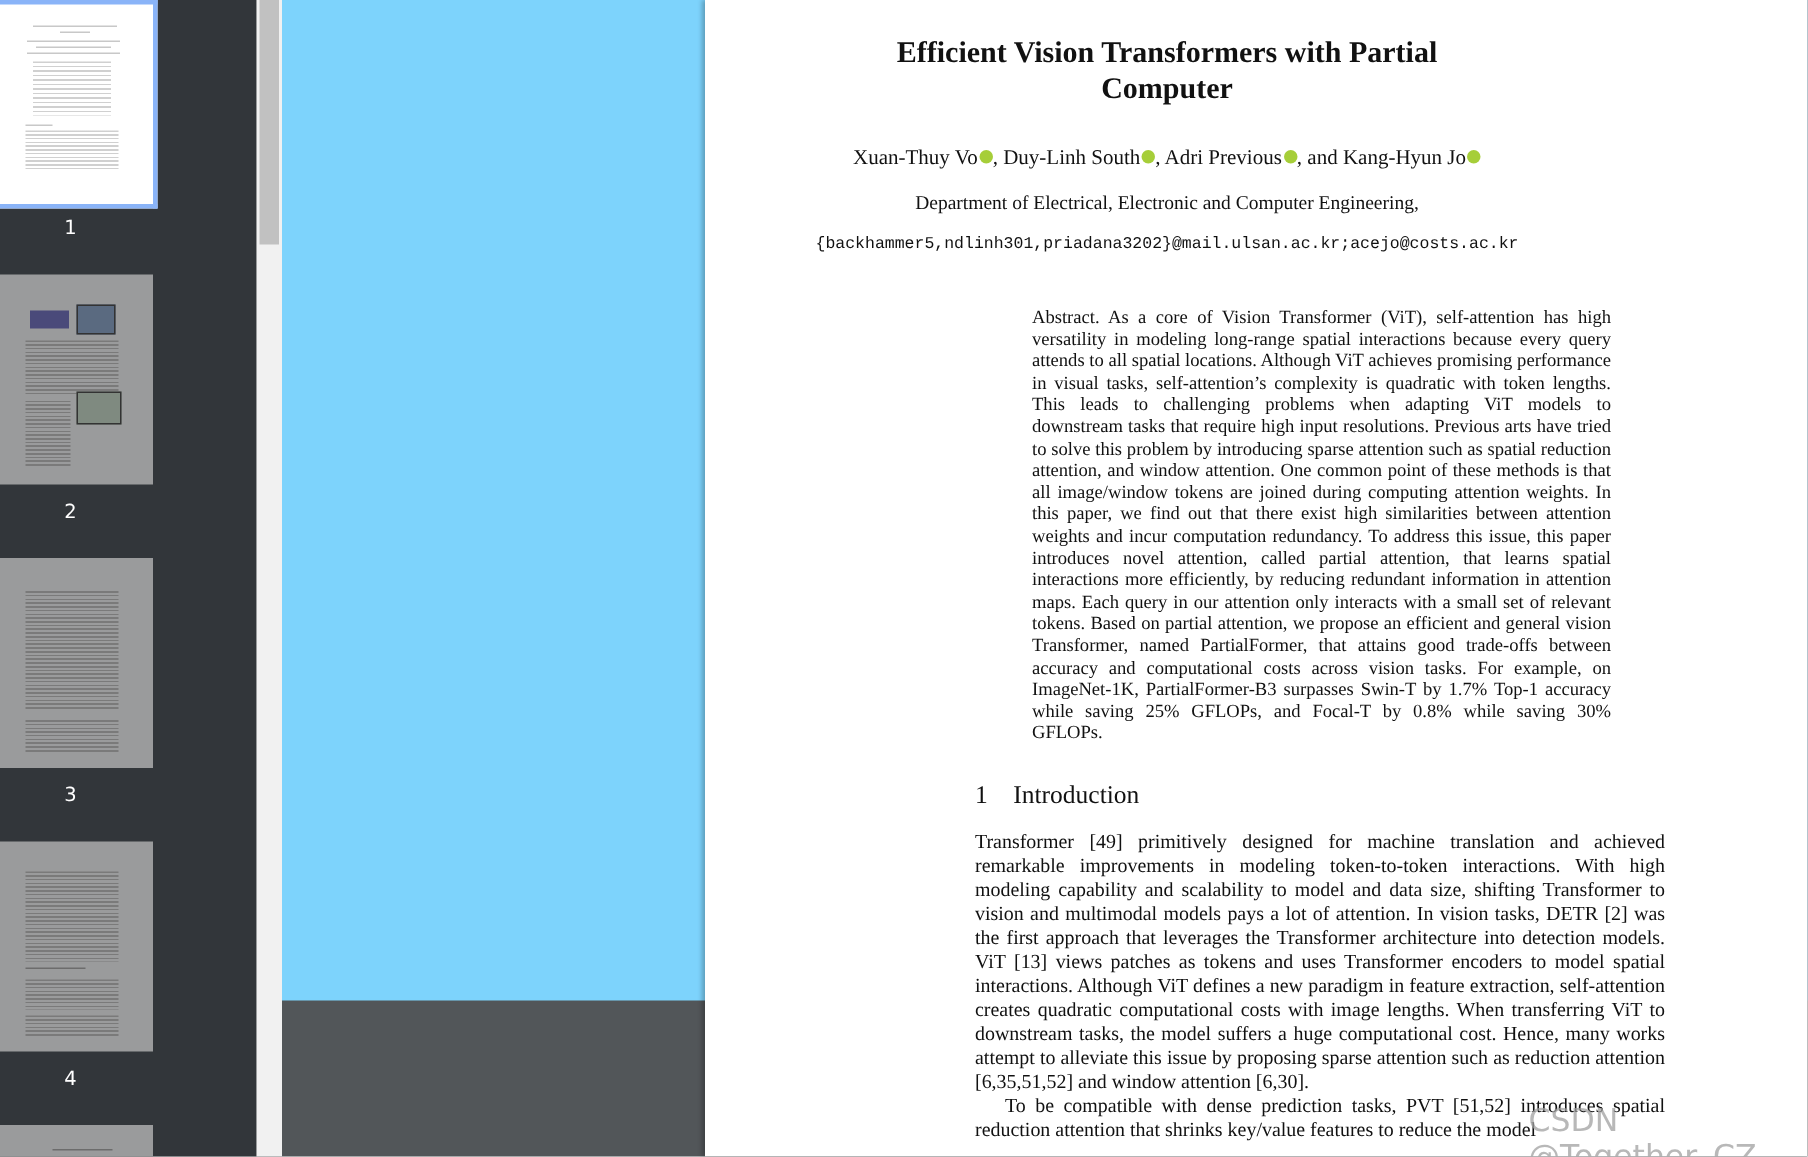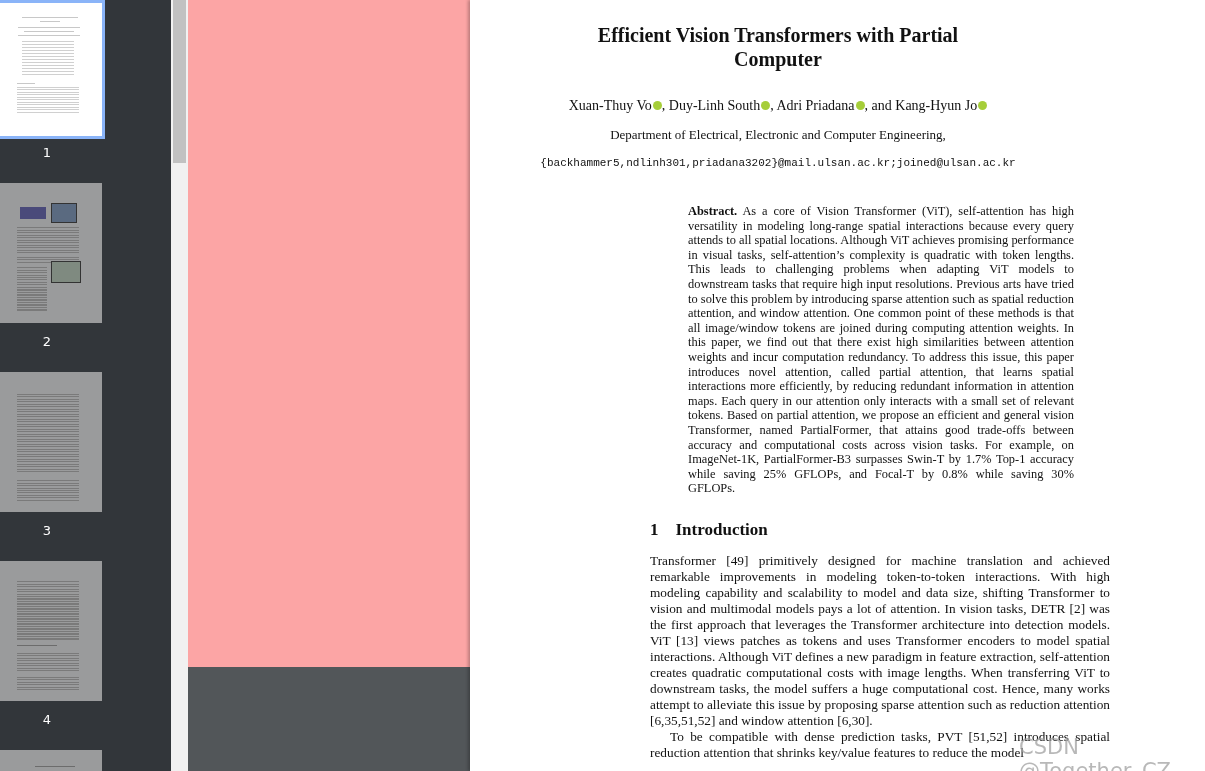--- a/index.html
+++ b/index.html
@@ -6,30 +6,30 @@
   body { width:1205px; height:771px; overflow:hidden; position:relative; background:#525659; font-family:"Liberation Serif", serif; }
   #sidebar { position:absolute; left:0; top:0; width:171px; height:771px; background:#32363a; overflow:hidden; }
   .thumb-wrap { position:absolute; left:0; width:171px; }
   .thumb { position:absolute; left:0; width:102px; height:140px; background:#9a9b9c; overflow:hidden; }
   .thumb.selected { background:#fff; left:0; width:102px; height:133px; border:3px solid #8ab4f8; border-left:none; top:0; }
   .thumb-num { position:absolute; left:40px; width:14px; text-align:center; color:#fff; font-family:"DejaVu Sans", sans-serif; font-size:13px; }
   .thumb-line { position:absolute; height:1px; background:#6c6c6c; }
   .thumb.selected .thumb-line { background:#c8c8c8; }
   #sb-scroll { position:absolute; left:171px; top:0; width:17px; height:771px; background:#f1f1f1; }
   #sb-thumb { position:absolute; left:2px; top:0; width:13px; height:163px; background:#c1c1c1; }
-  #viewer { position:absolute; left:188px; top:0; width:1017px; height:667px; background:#fca5a5; }
+  #viewer { position:absolute; left:188px; top:0; width:1017px; height:667px; background:#7dd3fc; }
   #page { position:absolute; left:282px; top:0; width:735px; height:771px; background:#fff; box-shadow:-2px 0 3px rgba(0,0,0,0.25); }
   .ptitle { position:absolute; left:0; width:820px; text-align:center; font-weight:bold; font-size:20px; line-height:24px; color:#111; }
   .authors { position:absolute; left:0; width:820px; top:98px; text-align:center; font-size:14px; color:#111; }
   .orcid { display:inline-block; width:9px; height:9px; border-radius:50%; background:#a6ce39; vertical-align:middle; margin-left:1px; position:relative; top:-1px; }
   .affil { position:absolute; left:0; width:820px; text-align:center; font-size:13px; color:#111; line-height:15px; }
   .email { position:absolute; left:0; width:820px; text-align:center; font-family:"Liberation Mono", monospace; font-size:11px; color:#111; top:157px; }
   .abstract { position:absolute; left:218px; width:386px; top:204px; font-size:12.4px; line-height:14.6px; color:#111; text-align:justify; }
-  .abstract b { font-weight:bold; }
-  .section { position:absolute; left:180px; top:520px; font-size:17px; font-weight:bold; color:#111; }
+  .abstract b { font-weight:normal; }
+  .section { position:absolute; left:180px; top:520px; font-size:17px; font-weight:normal; color:#111; }
   .section .num { margin-right:17px; }
   .body-text { position:absolute; left:180px; width:460px; top:553px; font-size:13.3px; line-height:16px; color:#111; text-align:justify; }
   .body-text p { margin:0; }
   .body-text p.indent { text-indent:20px; }
   .watermark { position:absolute; left:1019px; top:735px; font-family:"DejaVu Sans", sans-serif; font-size:21px; color:rgba(160,160,160,0.75); }
 </style>
 </head>
 <body>
 
 <div id="sidebar">
@@ -82,25 +82,25 @@
 <div id="sb-scroll">
   <div id="sb-thumb"></div>
 </div>
 
 <div id="viewer">
   <div id="page">
     <div class="ptitle" style="top:23px;left:-102px;">Efficient Vision Transformers with Partial</div>
     <div class="ptitle" style="top:47px;left:-102px;">Computer</div>
 
     <div class="authors" style="left:-102px;">
-      <span>Xuan-Thuy Vo</span><span class="orcid"></span><span>, </span><span>Duy-Linh South</span><span class="orcid"></span><span>, </span><span>Adri Priadana</span><span class="orcid"></span><span>, and </span><span>Kang-Hyun Jo</span><span class="orcid"></span>
+      <span>Xuan-Thuy Vo</span><span class="orcid"></span><span>, </span><span>Duy-Linh South</span><span class="orcid"></span><span>, </span><span>Adri Previous</span><span class="orcid"></span><span>, and </span><span>Kang-Hyun Jo</span><span class="orcid"></span>
     </div>
 
     <div class="affil" style="top:127px;left:-102px;">Department of Electrical, Electronic and Computer Engineering,</div>
-    <div class="email" style="left:-102px;">{backhammer5,ndlinh301,priadana3202}@mail.ulsan.ac.kr;joined@ulsan.ac.kr</div>
+    <div class="email" style="left:-102px;">{backhammer5,ndlinh301,priadana3202}@mail.ulsan.ac.kr;acejo@costs.ac.kr</div>
 
     <div class="abstract">
       <b>Abstract.</b>
       <span>As a core of Vision Transformer (ViT), self-attention has high versatility in modeling long-range spatial interactions because every query attends to all spatial locations. Although ViT achieves promising performance in visual tasks, self-attention’s complexity is quadratic with token lengths. This leads to challenging problems when adapting ViT models to downstream tasks that require high input resolutions. Previous arts have tried to solve this problem by introducing sparse attention such as spatial reduction attention, and window attention. One common point of these methods is that all image/window tokens are joined during computing attention weights. In this paper, we find out that there exist high similarities between attention weights and incur computation redundancy. To address this issue, this paper introduces novel attention, called partial attention, that learns spatial interactions more efficiently, by reducing redundant information in attention maps. Each query in our attention only interacts with a small set of relevant tokens. Based on partial attention, we propose an efficient and general vision Transformer, named PartialFormer, that attains good trade-offs between accuracy and computational costs across vision tasks. For example, on ImageNet-1K, PartialFormer-B3 surpasses Swin-T by 1.7% Top-1 accuracy while saving 25% GFLOPs, and Focal-T by 0.8% while saving 30% GFLOPs.</span>
     </div>
 
     <div class="section">
       <span class="num">1</span><span>Introduction</span>
     </div>
 

